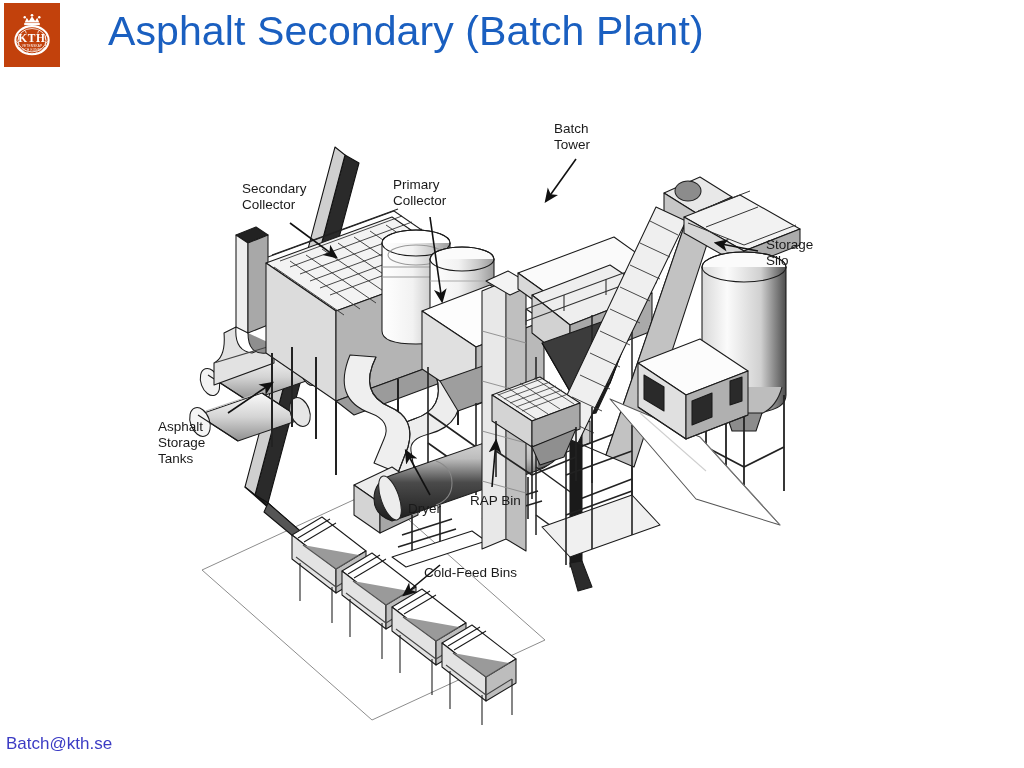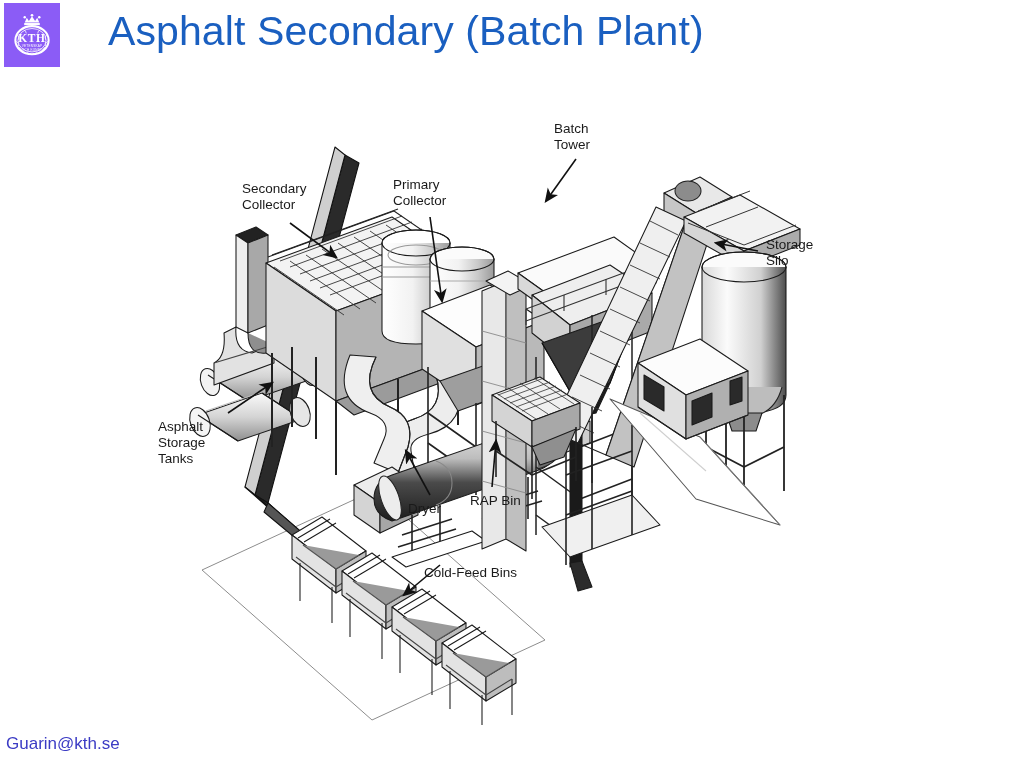--- a/index.html
+++ b/index.html
@@ -9,21 +9,21 @@
     background:#ffffff;
     font-family:"Liberation Sans", sans-serif;
     overflow:hidden;
     position:relative;
   }
   #slide{position:absolute;inset:0;background:#ffffff;}
 
   
   #logo{
     position:absolute;left:4px;top:3px;width:56px;height:64px;
-    background:#8b5cf6;
+    background:#c2410c;
     display:flex;align-items:center;justify-content:center;
   }
   #logo svg{display:block;}
 
   
   #title{
     position:absolute;left:108px;top:4px;
     font-size:41px;line-height:54px;
     color:#1a5fc0;
     font-weight:400;
@@ -470,15 +470,15 @@
           <tspan x="330" y="410">RAP Bin</tspan>
         </text>
 
         <text class="lbl">
           <tspan x="284" y="482">Cold-Feed Bins</tspan>
         </text>
       </g>
     </svg>
   </div>
 
-  <a id="footer-link" href="#">Guarin@kth.se</a>
+  <a id="footer-link" href="#">Batch@kth.se</a>
 
 </div>
 
 </body></html>

